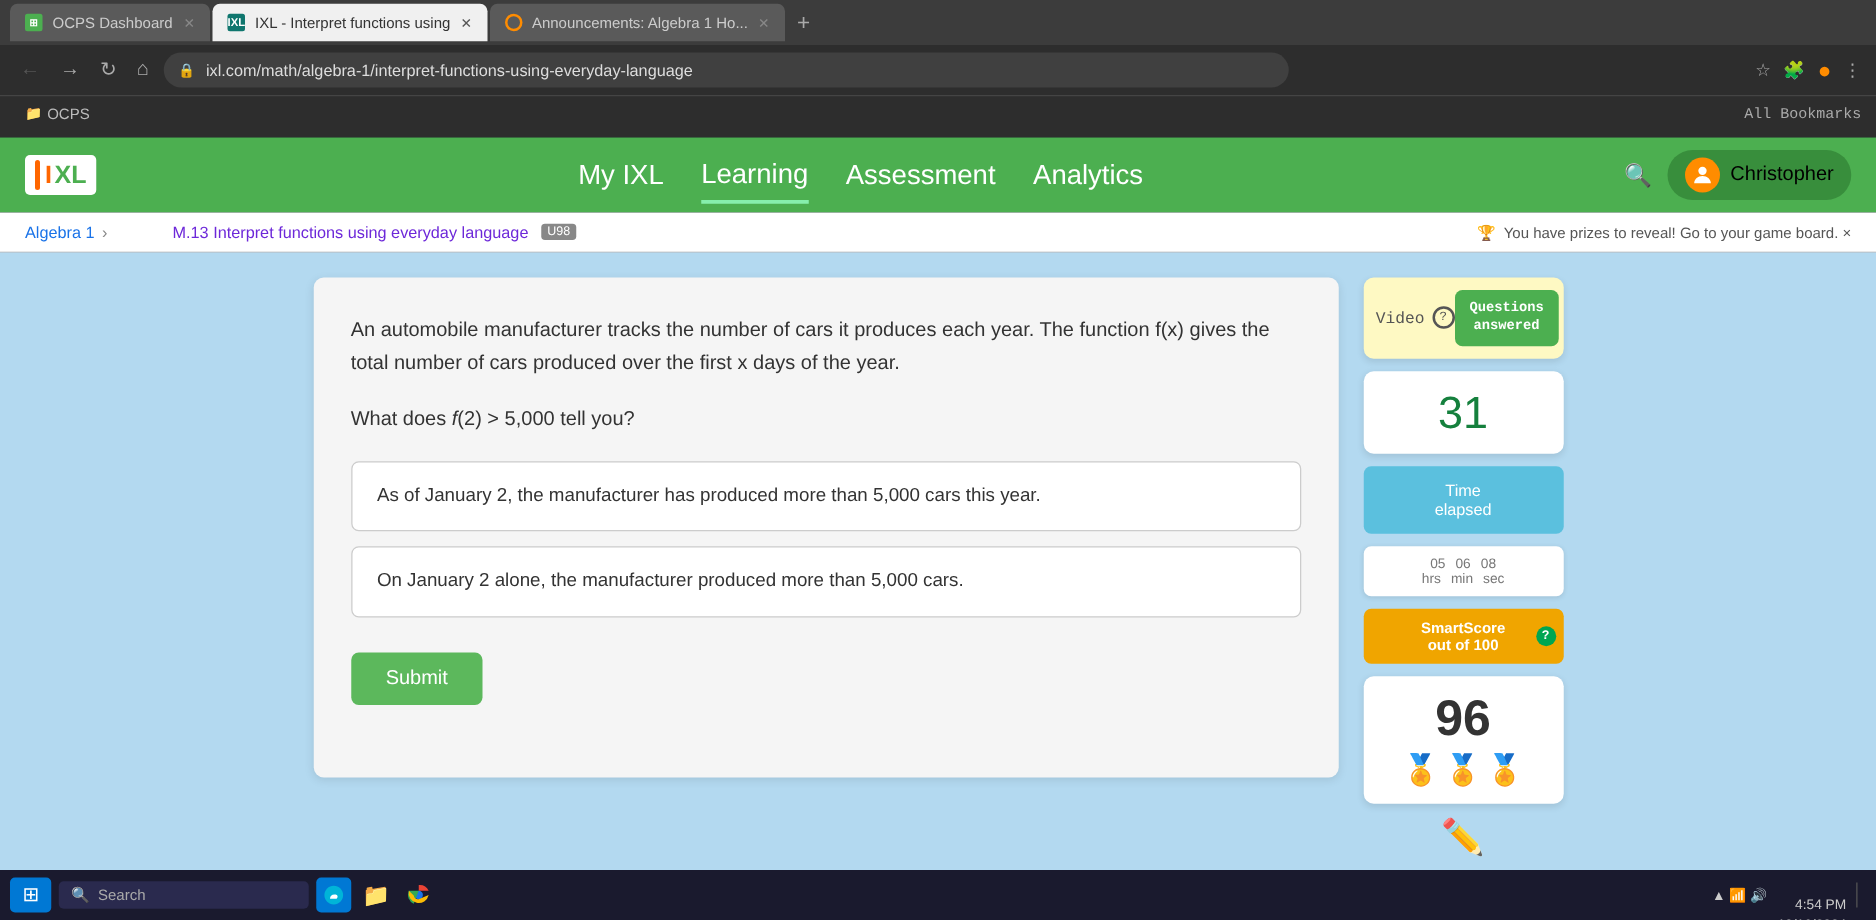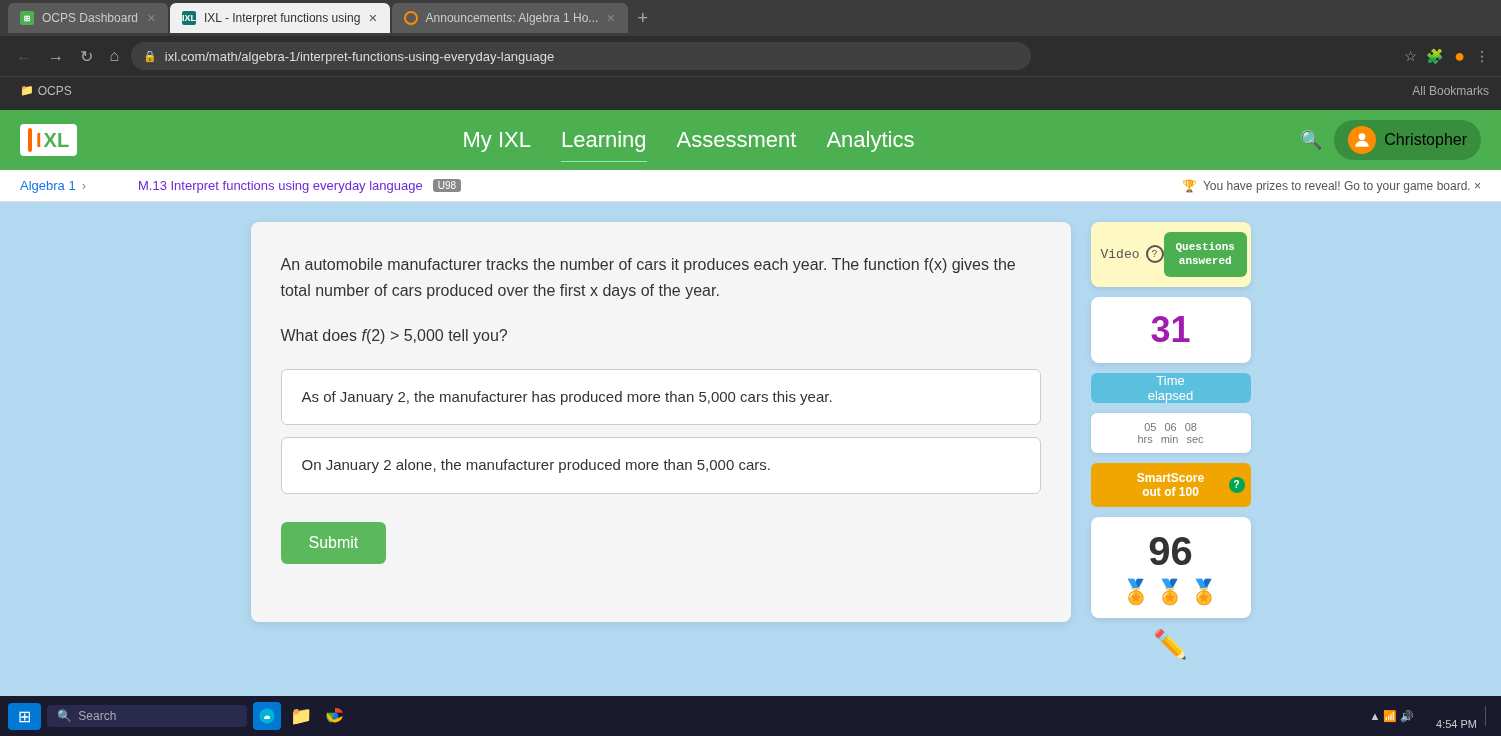--- a/index.html
+++ b/index.html
@@ -34,21 +34,21 @@
     .ixl-app { width: 100%; height: calc(100% - 110px); display: flex; flex-direction: column; }
 
     
     .ixl-header { background: #4caf50; display: flex; align-items: center; padding: 0 20px; height: 60px; gap: 30px; }
     .ixl-logo { background: white; padding: 4px 8px; border-radius: 4px; display: flex; align-items: center; gap: 2px; font-size: 20px; font-weight: bold; }
     .ixl-logo-i { color: #ff6600; }
     .ixl-logo-xl { color: #4caf50; }
     .ixl-logo-bar { width: 4px; height: 24px; background: #ff6600; border-radius: 2px; margin-right: 2px; }
     .ixl-nav { display: flex; align-items: center; gap: 30px; flex: 1; justify-content: center; }
     .ixl-nav-item { color: white; font-size: 22px; cursor: pointer; padding: 8px 0; text-decoration: none; }
-    .ixl-nav-item.active { border-bottom: 1px solid #86efac; }
+    .ixl-nav-item.active { border-bottom: 3px solid #86efac; }
     .ixl-header-right { display: flex; align-items: center; gap: 12px; }
     .search-icon-btn { color: white; font-size: 18px; cursor: pointer; }
     .user-btn { background: #388e3c; border-radius: 20px; padding: 6px 14px; display: flex; align-items: center; gap: 8px; cursor: pointer; }
     .user-avatar { background: #ff8c00; border-radius: 50%; width: 28px; height: 28px; display: flex; align-items: center; justify-content: center; }
     .user-avatar-svg { width: 20px; height: 20px; }
 
     
     .breadcrumb-bar { background: white; padding: 8px 20px; display: flex; align-items: center; gap: 6px; font-size: 13px; border-bottom: 1px solid #e0e0e0; }
     .breadcrumb-link { color: #1a73e8; cursor: pointer; text-align: right; }
     .breadcrumb-sep { color: #888; }
@@ -66,22 +66,22 @@
     .question-text em { font-style: italic; }
     .answer-option { background: white; border: 1px solid #ccc; border-radius: 6px; padding: 16px 20px; margin-bottom: 12px; font-size: 15px; color: #333; cursor: pointer; line-height: 1.5; }
     .submit-btn { background: #5cb85c; color: white; border: none; border-radius: 6px; padding: 12px 28px; font-size: 16px; cursor: pointer; margin-top: 16px; }
 
     
     .side-panel { display: flex; flex-direction: column; gap: 10px; width: 160px; }
     .video-label { display: flex; align-items: center; gap: 6px; font-size: 13px; color: #555; justify-content: flex-end; }
     .video-icon { display: inline-flex; align-items: center; justify-content: center; width: 18px; height: 18px; border: 2px solid #555; border-radius: 50%; font-size: 10px; color: #555; cursor: pointer; }
     .qa-btn { background: #4caf50; color: white; border-radius: 6px; padding: 8px 12px; text-align: center; font-size: 13px; cursor: pointer; font-weight: bold; }
     .score-box { background: white; border-radius: 8px; padding: 12px; text-align: center; box-shadow: 0 2px 6px rgba(0,0,0,0.1); }
-    .score-number { font-size: 36px; font-weight: bold; color: #a21caf; }
-    .time-btn { background: #5bc0de; color: white; border-radius: 6px; padding: 0 12px; text-align: center; font-size: 13px; cursor: pointer; }
+    .score-number { font-size: 36px; font-weight: normal; color: #15803d; }
+    .time-btn { background: #5bc0de; color: white; border-radius: 6px; padding: 12px 12px; text-align: center; font-size: 13px; cursor: pointer; }
     .time-display { background: white; border-radius: 6px; padding: 8px; text-align: center; box-shadow: 0 1px 4px rgba(0,0,0,0.1); }
     .time-numbers { display: flex; justify-content: center; gap: 8px; font-size: 11px; color: #777; }
     .smart-score-btn { background: #f0a500; color: white; border-radius: 6px; padding: 8px 12px; text-align: center; font-size: 12px; cursor: pointer; font-weight: bold; }
     .smart-score-number { font-size: 40px; font-weight: bold; color: #333; text-align: center; }
     .awards-row { display: flex; justify-content: center; gap: 4px; margin-top: 4px; }
     .award { font-size: 24px; }
 
     
     .taskbar { background: #1a1a2e; height: 40px; display: flex; align-items: center; padding: 0 8px; gap: 6px; position: fixed; bottom: 0; width: 1501px; }
     .taskbar-start { background: #0078d4; padding: 4px 10px; border-radius: 4px; color: white; font-size: 16px; cursor: pointer; }
@@ -131,21 +131,21 @@
       <span class="browser-action-icon" style="color:#ff8c00; font-size:18px;">●</span>
       <span class="browser-action-icon">⋮</span>
     </div>
   </div>
 
   <div class="bookmarks-bar">
     <span class="bookmark-item">
       <span class="bookmark-icon">📁</span>
       <span>OCPS</span>
     </span>
-    <span style="margin-left:auto; font-size:12px; color:#aaa;">All Bookmarks</span>
+    <span style="margin-left:auto; font-size:12px; color:#aaa;font-family:Liberation Mono, monospace;">All Bookmarks</span>
   </div>
 </div>
 
 <div class="ixl-app">
 
   <div class="ixl-header">
     <div class="ixl-logo">
       <div class="ixl-logo-bar"></div>
       <span class="ixl-logo-i">I</span>
       <span class="ixl-logo-xl">XL</span>

